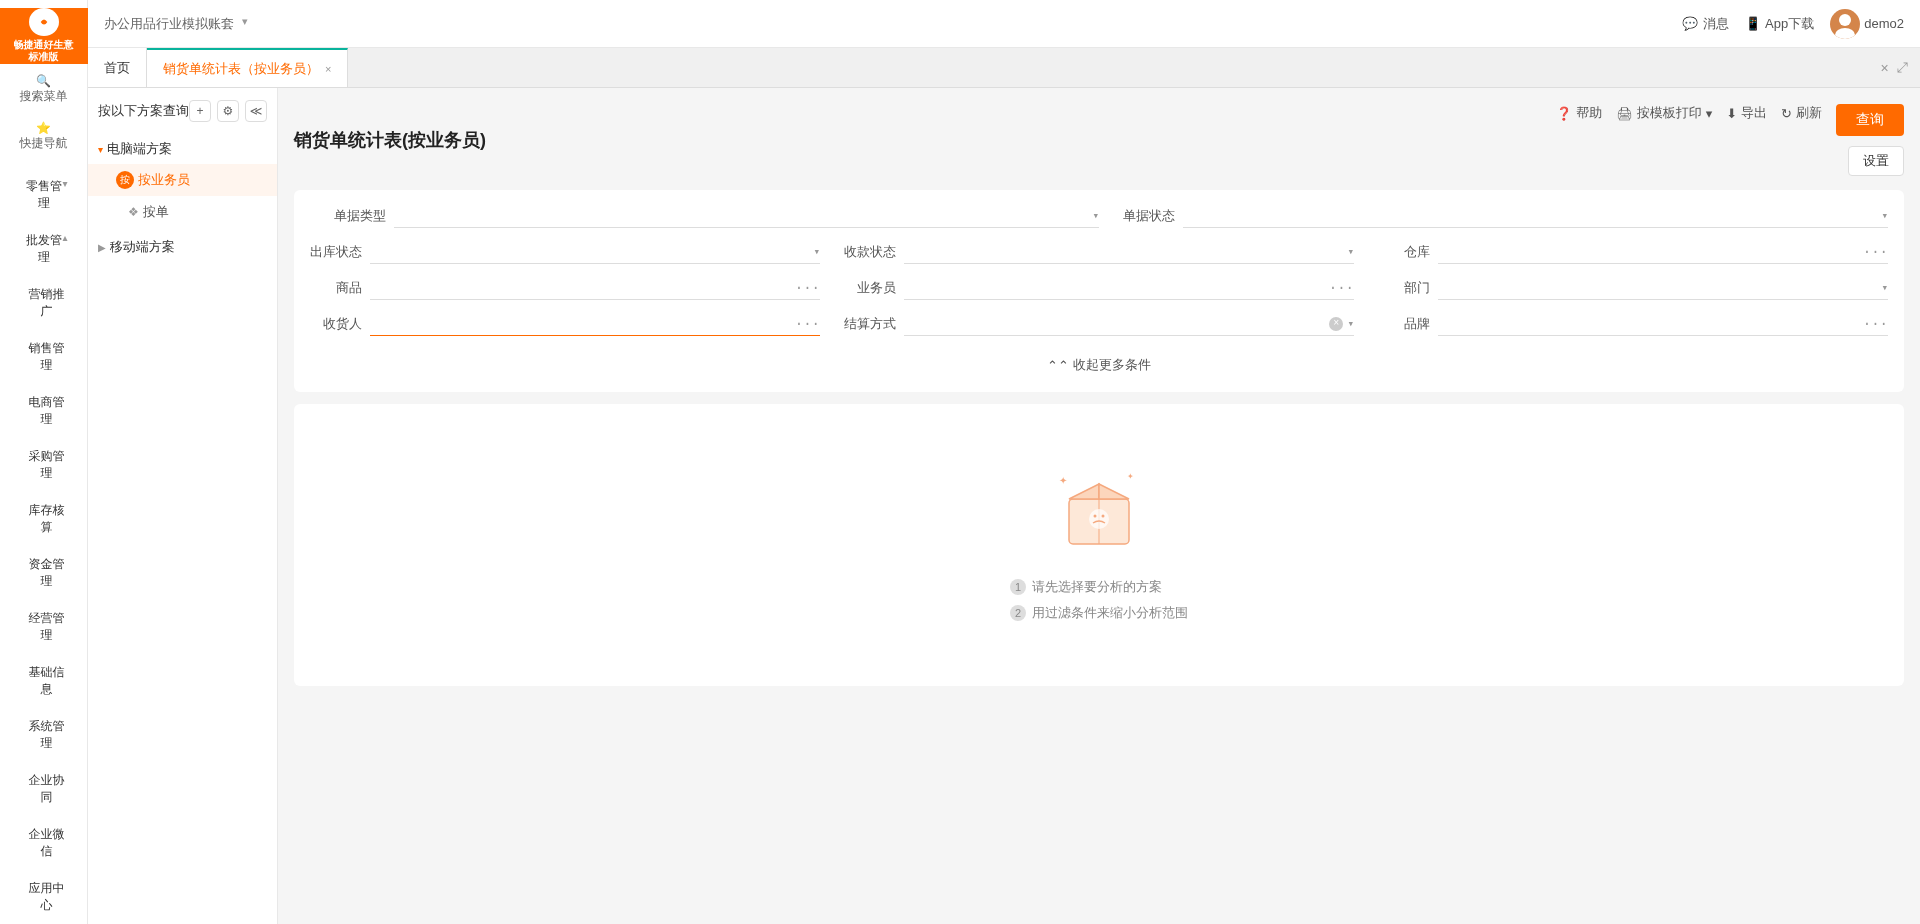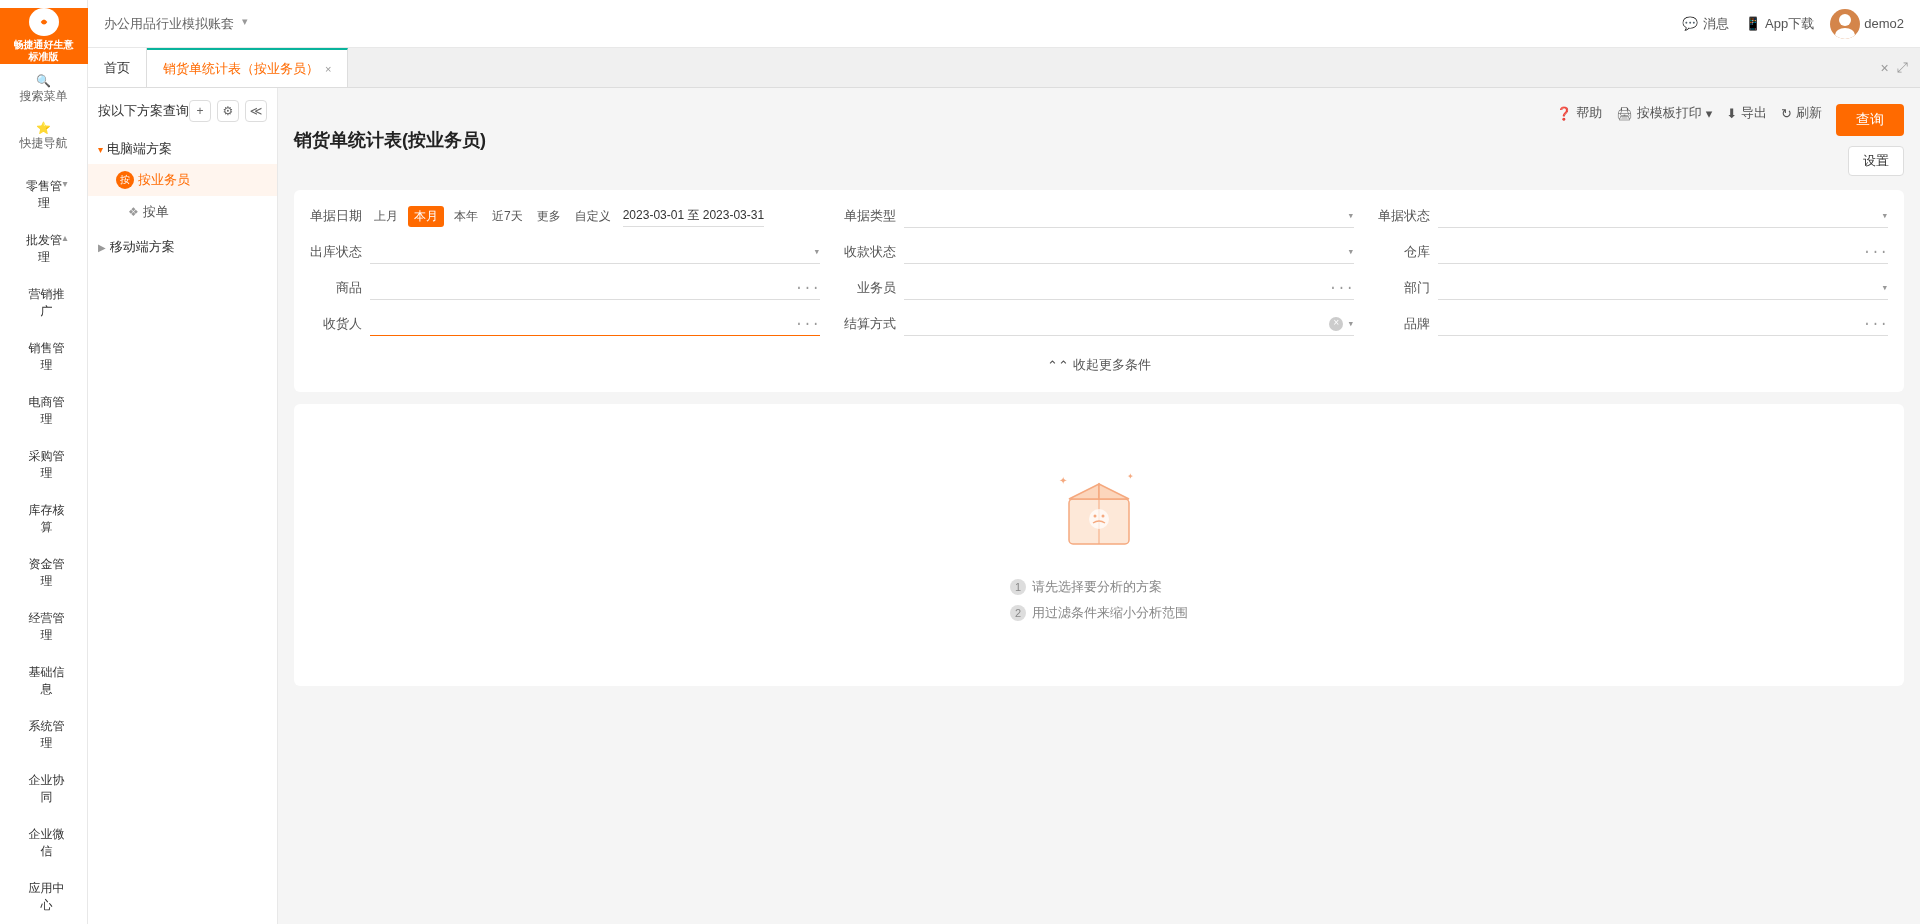--- a/index.html
+++ b/index.html
@@ -646,34 +646,20 @@
             <button class="btn-query">查询</button>
             <button class="btn-settings">设置</button>
           </div>
         </div>
       </div>
 
       <div class="filter-area">
 
         <div class="filter-row">
 
-          <div class="date-filter">
-            <span class="date-label">单据日期</span>
-            <div class="date-shortcuts">
-              <span class="ds-item">上月</span>
-              <span class="ds-item active">本月</span>
-              <span class="ds-item">本年</span>
-              <span class="ds-item">近7天</span>
-              <span class="ds-item">更多</span>
-              <span class="ds-item">自定义</span>
-            </div>
-            <div class="date-range-input">
-              <span>2023-03-01 至 2023-03-31</span>
-            </div>
-          </div>
 
           <div class="filter-separator"></div>
 
           <div class="filter-field">
             <span class="filter-label">单据类型</span>
             <div class="filter-input-wrap">
               <input type="text" style="">
               <span class="drop-icon">▾</span>
             </div>
           </div>

